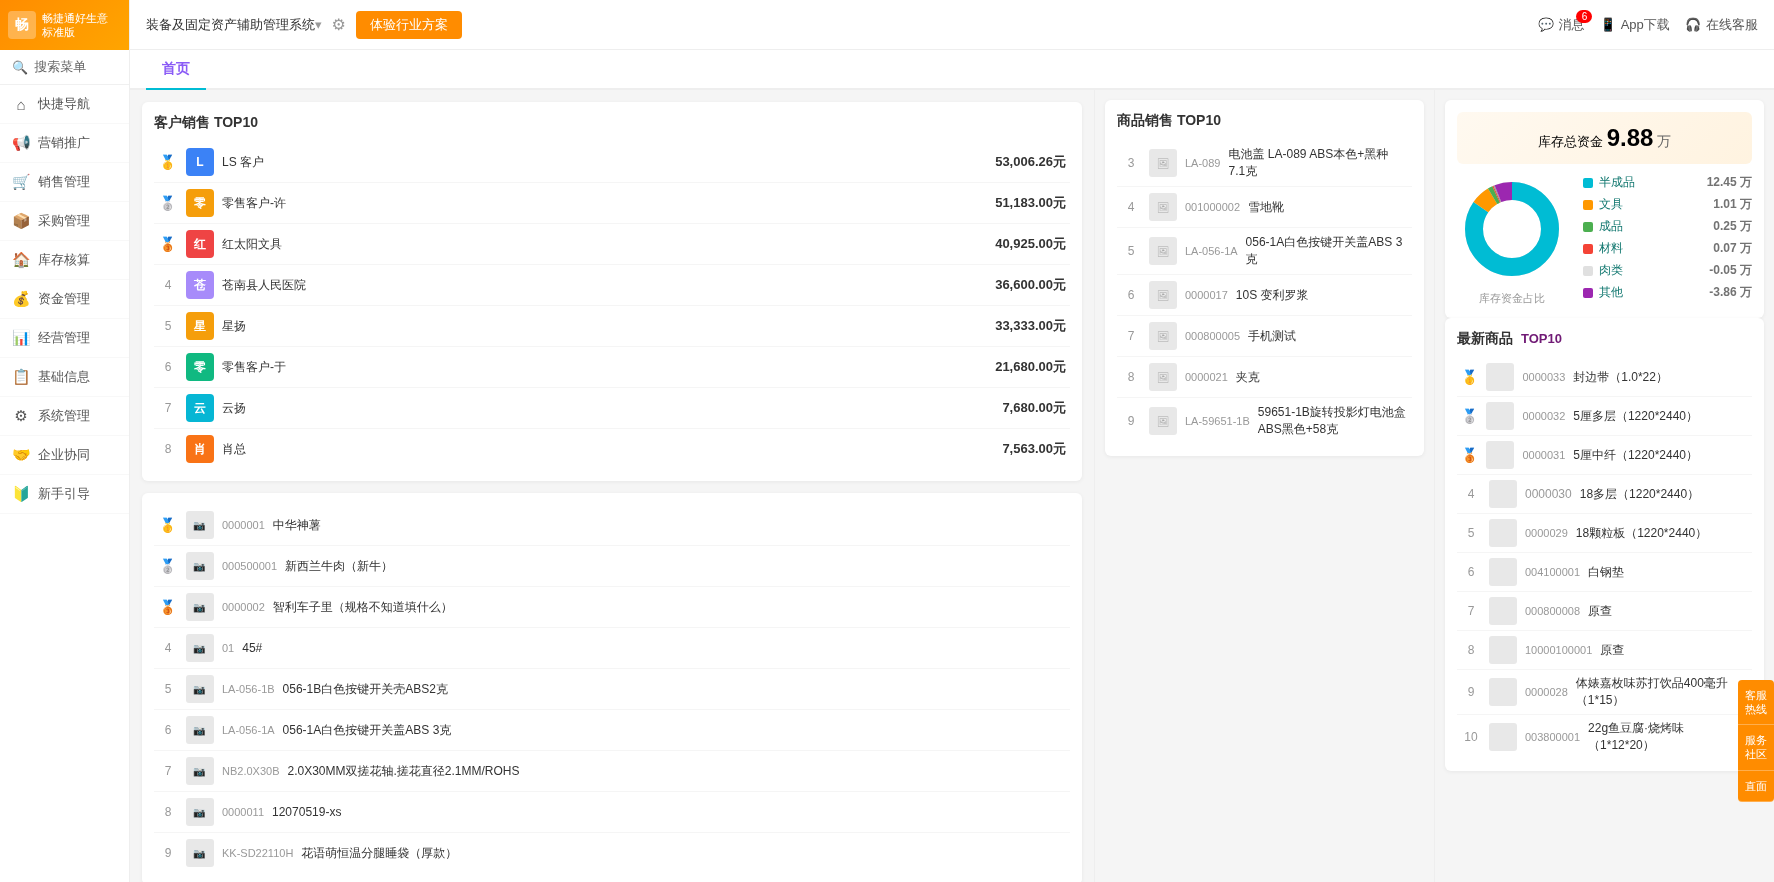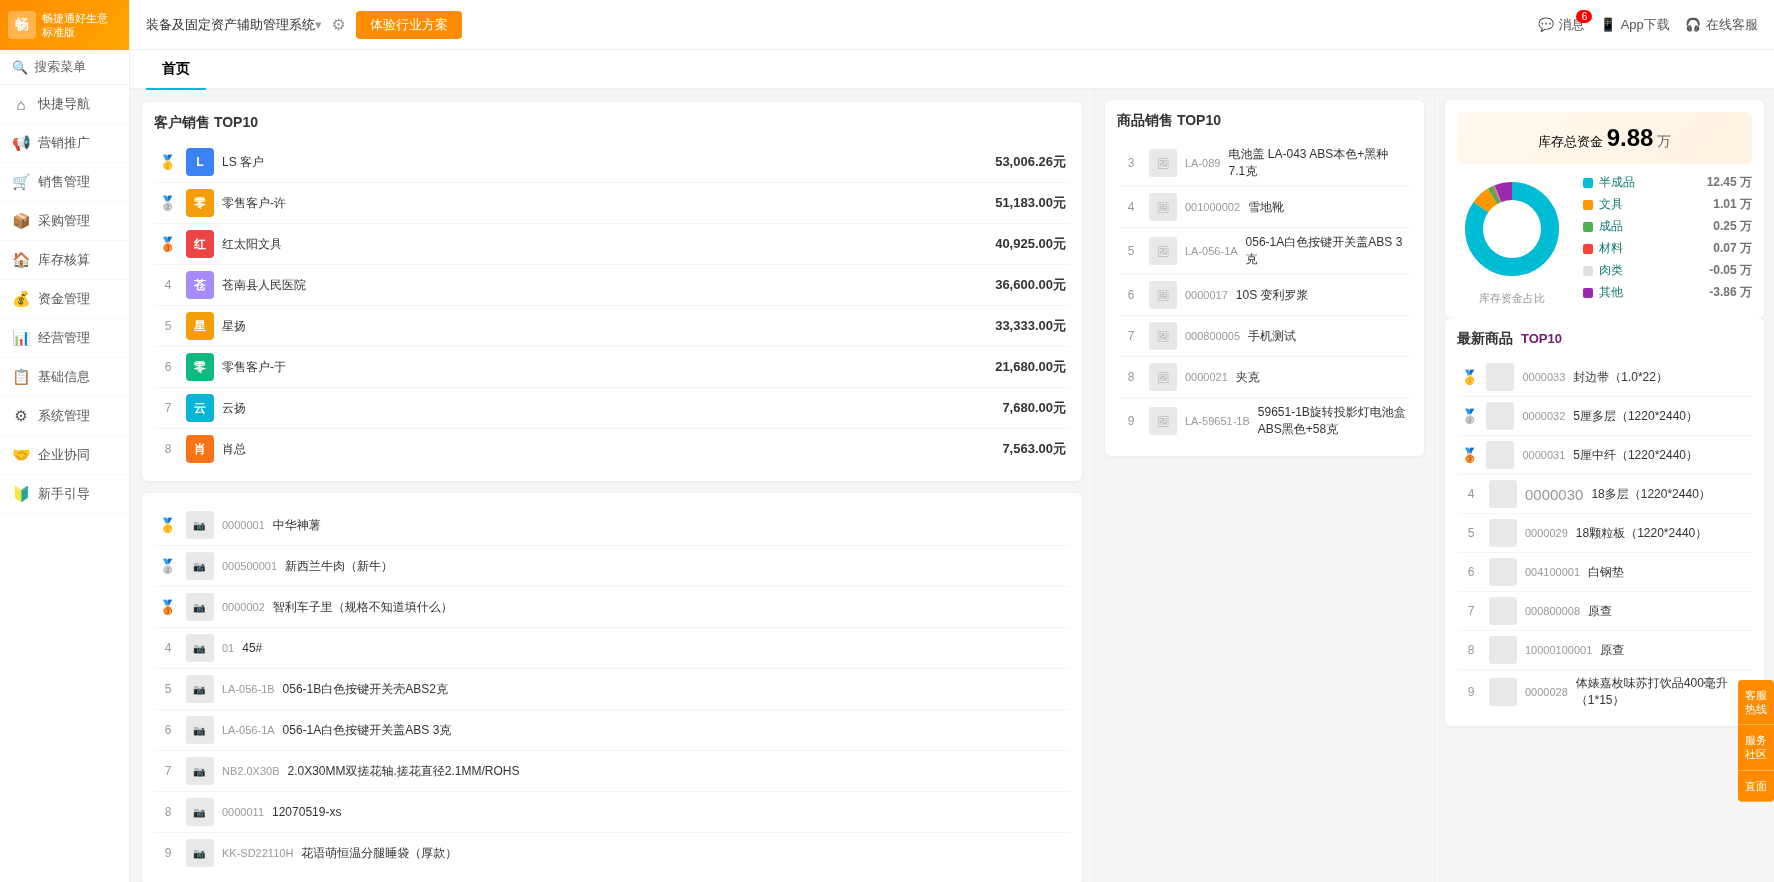--- a/index.html
+++ b/index.html
@@ -102,21 +102,21 @@
     }
     .page-tab {
       padding: 10px 16px;
       cursor: pointer;
       font-size: 14px;
       color: #333;
       border-bottom: 2px solid transparent;
       margin-bottom: -2px;
     }
     .page-tab.active {
-      color: #000000;
+      color: #8b5cf6;
       border-bottom: 2px solid #00bcd4;
       font-weight: bold;
     }
 
     
     .content {
       flex: 1;
       display: flex;
       overflow: hidden;
     }
@@ -463,21 +463,21 @@
     <div style="width:340px; overflow-y:auto; background:#f5f5f5; padding:10px; display:flex; flex-direction:column; gap:10px; border-left:1px solid #eee;">
       <div class="card">
         <div class="card-title">
           <span>商品销售 TOP10</span>
         </div>
         <div id="sold-products-list">
             <div class="list-item">
     <span class="rank-num">3</span>
     <div class="product-img">🖼</div>
     <span class="list-item-code">LA-089</span>
-    <span class="list-item-name">电池盖 LA-043 ABS本色+黑种 7.1克</span>
+    <span class="list-item-name">电池盖 LA-089 ABS本色+黑种 7.1克</span>
   </div>
             <div class="list-item">
     <span class="rank-num">4</span>
     <div class="product-img">🖼</div>
     <span class="list-item-code">001000002</span>
     <span class="list-item-name">雪地靴</span>
   </div>
             <div class="list-item">
     <span class="rank-num">5</span>
     <div class="product-img">🖼</div>
@@ -593,21 +593,21 @@
   </div>
             <div class="newest-item">
     <span style="font-size:14px">🥉</span>
     <div class="product-img"></div>
     <span style="color:#999;font-size:11px">0000031</span>
     <span style="flex:1;font-size:12px;color:#333">5厘中纤（1220*2440）</span>
   </div>
             <div class="newest-item">
     <span style="width:20px;text-align:center;color:#999;font-size:12px">4</span>
     <div class="product-img"></div>
-    <span style="color:#999;font-size:15px">0000030</span>
+    <span style="color:#999;font-size:12px">0000030</span>
     <span style="flex:1;font-size:12px;color:#333">18多层（1220*2440）</span>
   </div>
             <div class="newest-item">
     <span style="width:20px;text-align:center;color:#999;font-size:12px">5</span>
     <div class="product-img"></div>
     <span style="color:#999;font-size:11px">0000029</span>
     <span style="flex:1;font-size:12px;color:#333">18颗粒板（1220*2440）</span>
   </div>
             <div class="newest-item">
     <span style="width:20px;text-align:center;color:#999;font-size:12px">6</span>
@@ -625,20 +625,26 @@
     <span style="width:20px;text-align:center;color:#999;font-size:12px">8</span>
     <div class="product-img"></div>
     <span style="color:#999;font-size:11px">10000100001</span>
     <span style="flex:1;font-size:12px;color:#333">原查</span>
   </div>
             <div class="newest-item">
     <span style="width:20px;text-align:center;color:#999;font-size:12px">9</span>
     <div class="product-img"></div>
     <span style="color:#999;font-size:11px">0000028</span>
     <span style="flex:1;font-size:12px;color:#333">体婊嘉枚味苏打饮品400毫升（1*15）</span>
+  </div>
+            <div class="newest-item">
+    <span style="width:20px;text-align:center;color:#999;font-size:12px">10</span>
+    <div class="product-img"></div>
+    <span style="color:#999;font-size:11px">003800001</span>
+    <span style="flex:1;font-size:12px;color:#333">22g鱼豆腐·烧烤味（1*12*20）</span>
   </div>
           </div>
       </div>
     </div>
   </div>
 </div>
 
 <div class="float-buttons" id="float-buttons">
     <div class="float-btn">客服热线</div>
     <div class="float-btn">服务社区</div>

